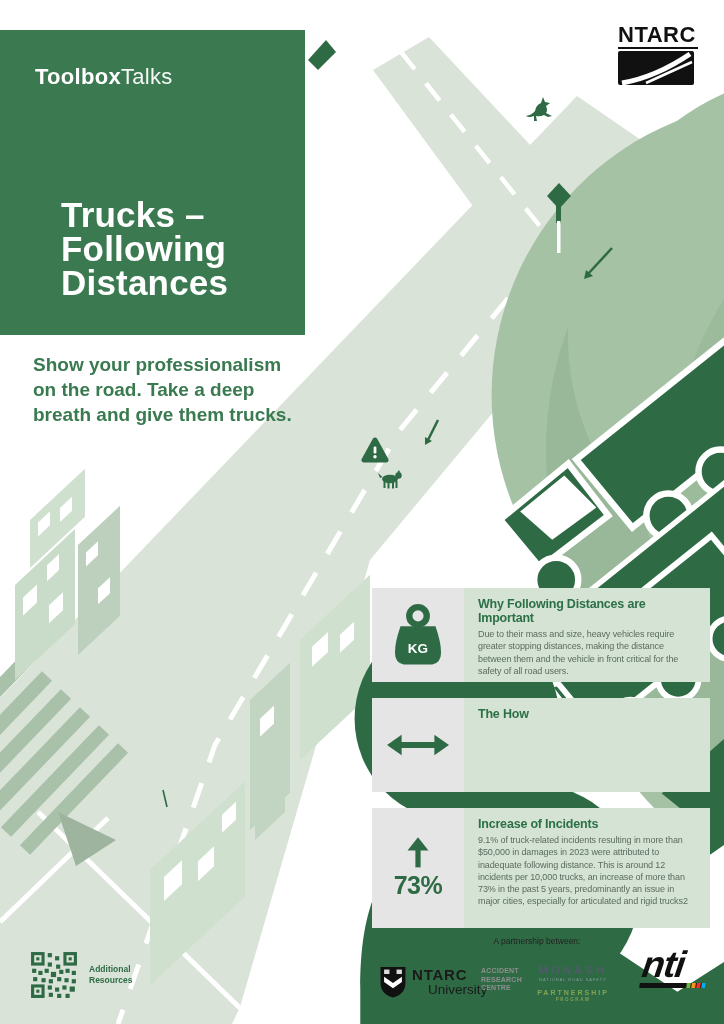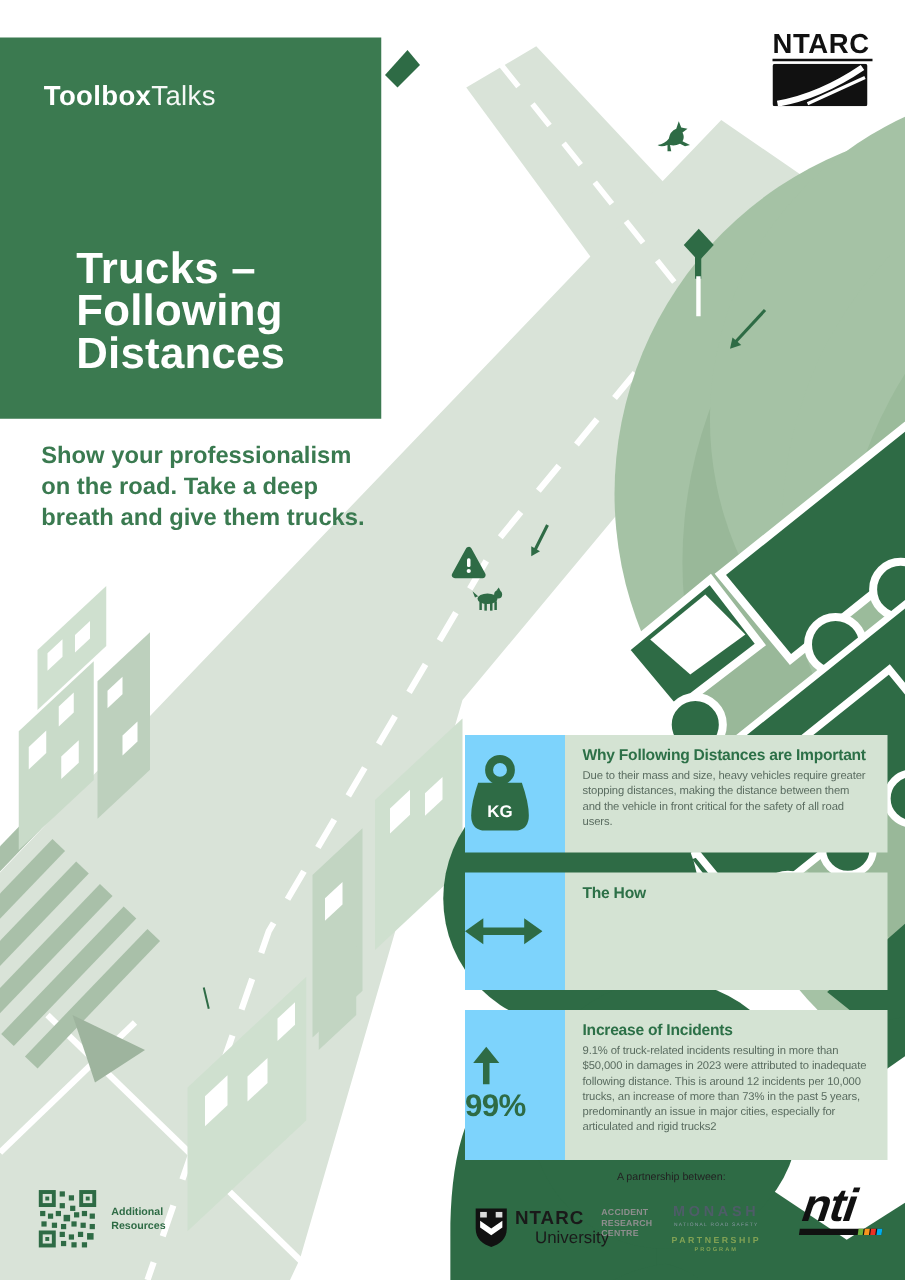--- a/index.html
+++ b/index.html
@@ -23,22 +23,22 @@
 
   
   .intro{position:absolute;left:33px;top:352px;color:#3a7a50;font-size:19px;line-height:25px;
          font-weight:700;z-index:2;}
 
   
   .box{position:absolute;left:372px;width:338px;display:flex;z-index:2;}
   .box1{top:588px;height:94px;}
   .box2{top:698px;height:94px;}
   .box3{top:808px;height:120px;}
-  .tile{flex:none;width:80px;background:#7dd3fc;display:flex;flex-direction:column;
-        align-items:flex-start;justify-content:center;}
+  .tile{flex:none;width:92px;background:#e5e5e5;display:flex;flex-direction:column;
+        align-items:center;justify-content:center;}
   .panel{flex:1;background:#d4e3d3;padding:9px 14px 6px 14px;box-sizing:border-box;}
   .panel h3{margin:0 0 3px 0;font-size:12.5px;font-weight:700;color:#2c7047;letter-spacing:-.2px;}
   .panel p{margin:0;font-size:9px;line-height:12.3px;color:#5a6c60;letter-spacing:-.1px;}
   .stat{font-size:25px;font-weight:700;color:#2e6b45;margin-top:1px;letter-spacing:-.5px;}
 
   
   .partnership{position:absolute;left:372px;top:936px;width:330px;text-align:center;
                font-size:8.5px;font-weight:400;color:#222;z-index:2;}
   .monash{position:absolute;left:379px;top:966px;display:flex;align-items:center;z-index:2;color:#1a1a1a;}
   .monash-text{margin-left:5px;line-height:1;}
@@ -263,21 +263,21 @@
       <h3>The How</h3>
     </div>
   </div>
 
   <div class="box box3">
     <div class="tile">
       <svg width="34" height="34" viewBox="0 0 52 52">
         <line x1="26" y1="48" x2="26" y2="18" stroke="#2e6b45" stroke-width="8"></line>
         <polygon points="26,2 10,22 42,22" fill="#2e6b45"></polygon>
       </svg>
-      <div class="stat">99%</div>
+      <div class="stat">73%</div>
     </div>
     <div class="panel">
       <h3>Increase of Incidents</h3>
       <p>9.1% of truck-related incidents resulting in more than $50,000 in damages in 2023 were attributed to inadequate following distance. This is around 12 incidents per 10,000 trucks, an increase of more than 73% in the past 5 years, predominantly an issue in major cities, especially for articulated and rigid trucks2</p>
     </div>
   </div>
 
   <div class="resources">
     <svg width="48" height="48" viewBox="0 0 46 46">
       <g fill="#2e6b45">

